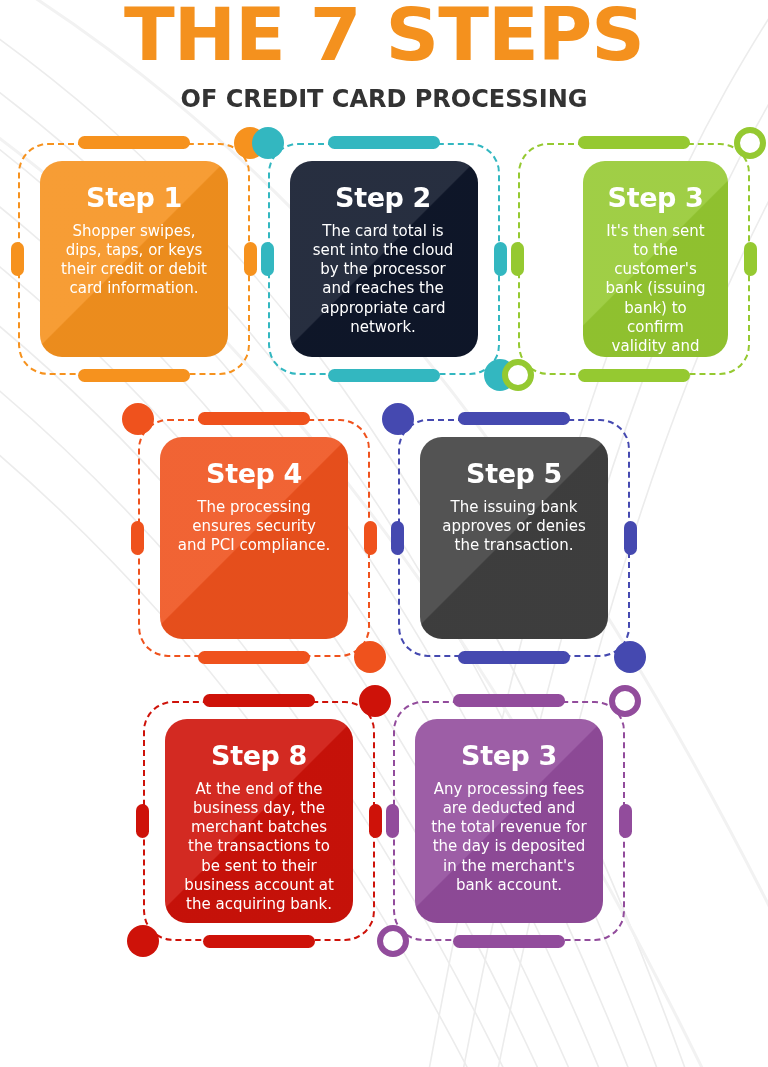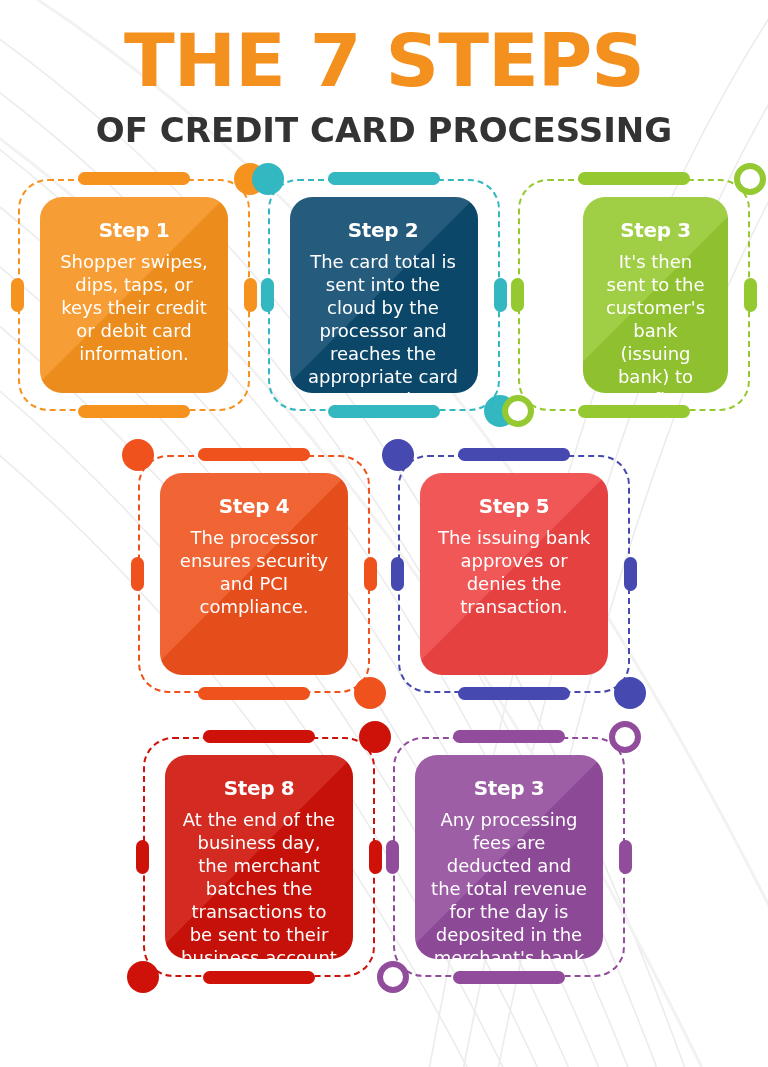--- a/index.html
+++ b/index.html
@@ -12,35 +12,34 @@
   }
   
   #bg-arcs{
     position:absolute; inset:0; width:768px; height:1067px;
     pointer-events:none; z-index:0;
   }
   
   .header{
     position:relative; z-index:2;
     text-align:center;
-    padding-top:26px;
   }
   .title-main{
     font-family:"DejaVu Sans", sans-serif;
     font-weight:700;
     font-size:73px;
     line-height:0.96;
     letter-spacing:-1px;
     color:#F4911E;
     transform:scaleX(1.02);
   }
   .title-sub{
     font-family:"DejaVu Sans", sans-serif;
     font-weight:700;
-    font-size:34px;
+    font-size:24px;
     line-height:1;
     letter-spacing:0px;
     color:#333333;
     margin-top:17px;
   }
   
   .steps{
     position:relative; z-index:2;
     margin-top:32px;
   }
@@ -77,30 +76,30 @@
   
   .card .sheen{
     position:absolute; left:0; top:0; width:100%; height:100%;
     background:linear-gradient(135deg, rgba(255,255,255,0.10) 0%, rgba(255,255,255,0.10) 48%, rgba(0,0,0,0.045) 48.5%, rgba(0,0,0,0.045) 100%);
     pointer-events:none;
   }
   .step-title{
     position:relative;
     font-family:"DejaVu Sans", sans-serif;
     font-weight:700;
-    font-size:20px;
+    font-size:27px;
     line-height:1.1;
     letter-spacing:-0.4px;
     margin-top:8px;
   }
   .step-desc{
     position:relative;
     font-family:"DejaVu Sans", sans-serif;
     font-weight:400;
-    font-size:18px;
+    font-size:15px;
     line-height:1.28;
     margin-top:9px;
     padding:0 2px;
   }
 
   
   .deco{ position:absolute; background:currentColor; }
   
   .bar-top{
     width:112px; height:13px; border-radius:7px;
@@ -187,21 +186,21 @@
 
     <div class="step" style="color: rgb(51, 183, 192); height: 232px;">
       <div class="frame"></div>
       <div class="deco bar-top"></div>
       <div class="deco bar-bottom"></div>
       <div class="deco bar-left"></div>
       <div class="deco bar-right"></div>
       <div class="dot c-tl"></div>
 
       <div class="dot c-br"></div>
-      <div class="card" style="background: #0c4a6e; padding-left: 12px;">
+      <div class="card" style="background: #0f172a; padding-left: 12px;">
         <div class="sheen"></div>
         <div class="step-title">Step 2</div>
         <div class="step-desc">The card total is sent into the cloud by the processor and reaches the appropriate card network.</div>
       </div>
     </div>
 
     <div class="step" style="color: rgb(149, 201, 49); height: 232px;">
       <div class="frame"></div>
       <div class="deco bar-top"></div>
       <div class="deco bar-bottom"></div>
@@ -227,34 +226,34 @@
       <div class="deco bar-top"></div>
       <div class="deco bar-bottom"></div>
       <div class="deco bar-left"></div>
       <div class="deco bar-right"></div>
       <div class="dot c-tl"></div>
 
       <div class="dot c-br"></div>
       <div class="card" style="background: rgb(239, 82, 29);">
         <div class="sheen"></div>
         <div class="step-title">Step 4</div>
-        <div class="step-desc">The processor ensures security and PCI compliance.</div>
+        <div class="step-desc">The processing ensures security and PCI compliance.</div>
       </div>
     </div>
 
     <div class="step" style="color: rgb(69, 73, 176); height: 238px;">
       <div class="frame"></div>
       <div class="deco bar-top"></div>
       <div class="deco bar-bottom"></div>
       <div class="deco bar-left"></div>
       <div class="deco bar-right"></div>
       <div class="dot c-tl"></div>
 
       <div class="dot c-br"></div>
-      <div class="card" style="background: #ef4444;">
+      <div class="card" style="background: #404040;">
         <div class="sheen"></div>
         <div class="step-title">Step 5</div>
         <div class="step-desc">The issuing bank approves or denies the transaction.</div>
       </div>
     </div>
 
   </div>
 
   <div class="row row-3">
 

